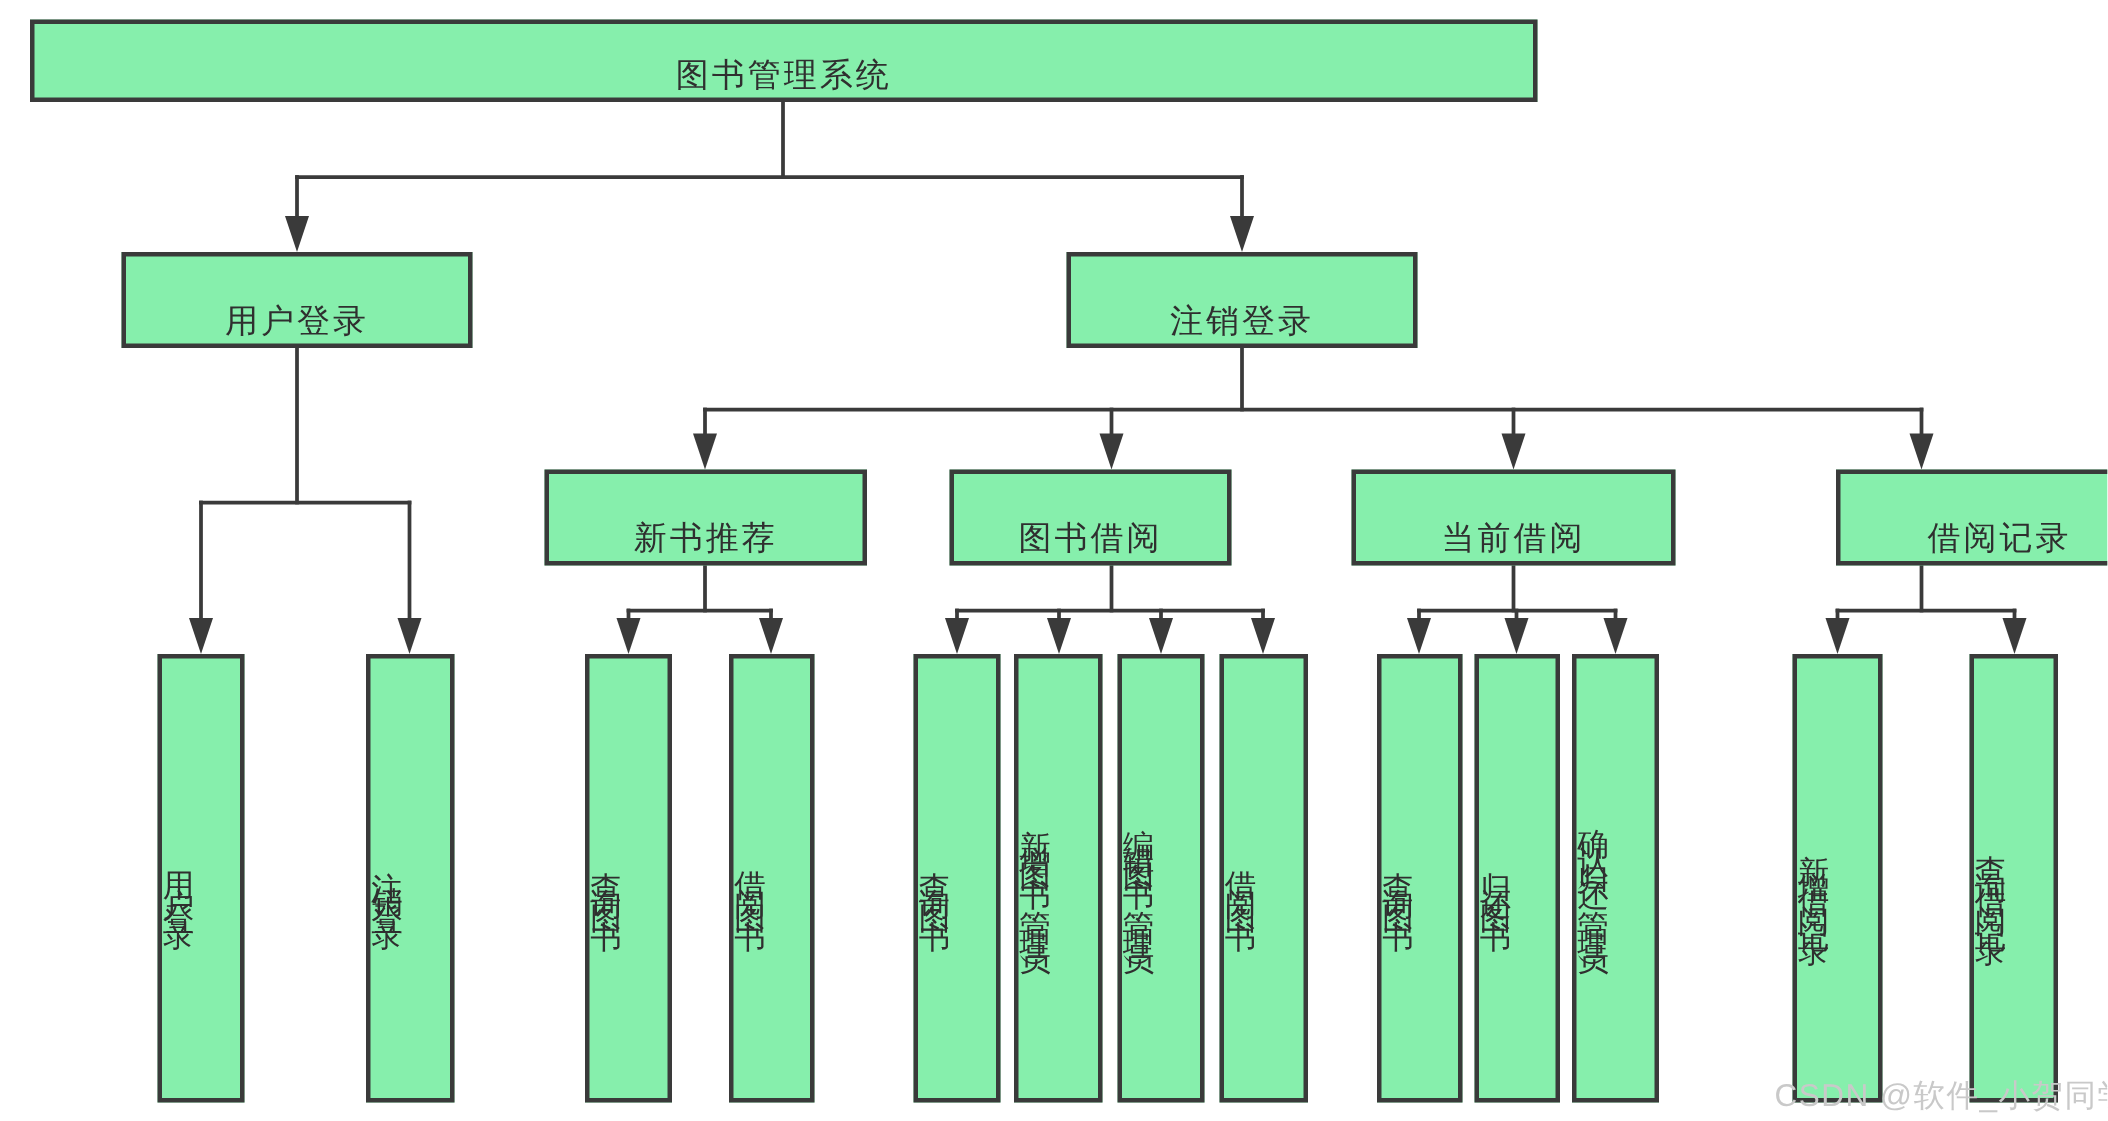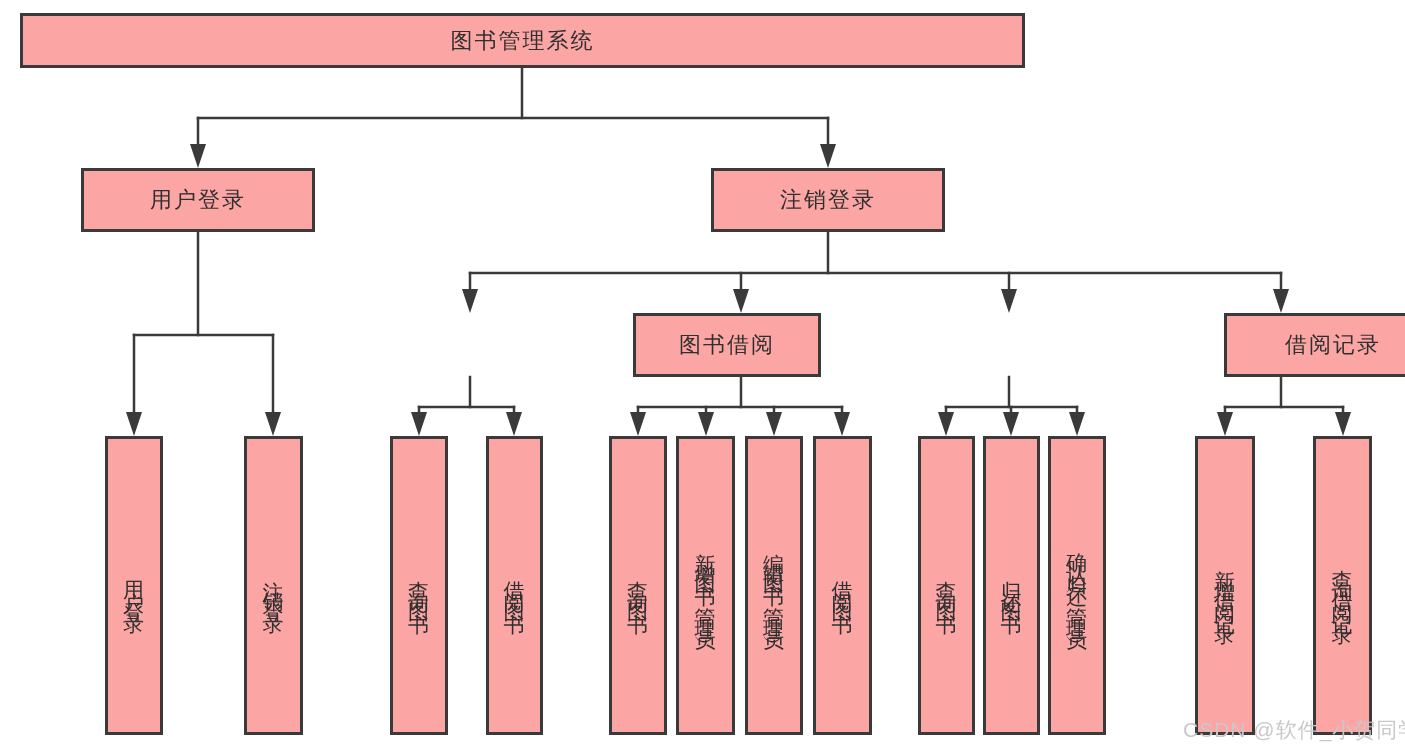--- a/index.html
+++ b/index.html
@@ -5,22 +5,22 @@
   html,body { margin:0; padding:0; background:#ffffff; }
   .canvas {
     position:relative; width:1405px; height:747px; background:#ffffff;
     font-family:"Liberation Sans","DejaVu Sans",sans-serif; overflow:hidden;
   }
   .connector-layer { position:absolute; left:0; top:0; width:1405px; height:747px; z-index:1; }
   .connector-layer path { stroke:#3a3a3a; stroke-width:2.5; fill:none; stroke-linecap:square; }
   .connector-layer polygon { fill:#3a3a3a; stroke:none; }
   .box {
     position:absolute; box-sizing:border-box; z-index:2;
-    border:3px solid #3a3a3a; background:#fca5a5;
-    display:flex; align-items:center; justify-content:center;
+    border:3px solid #3a3a3a; background:#86efac;
+    display:flex; align-items:flex-end; justify-content:center;
     color:#2f2f2f;
   }
   .h { font-size:22px; letter-spacing:2px; white-space:nowrap; }
   .v {
     writing-mode:vertical-rl; text-orientation:mixed;
     font-size:21px; letter-spacing:11px; line-height:1; white-space:nowrap;
   }
   .watermark {
     position:absolute; left:1183px; top:716px; z-index:3;
     font-size:21px; color:#c9c9c9; letter-spacing:1px; white-space:nowrap;
@@ -111,22 +111,28 @@
     <span>图书管理系统</span>
   </div>
 
   <div class="box h" style="left:81px;top:168px;width:234px;height:64px">
     <span>用户登录</span>
   </div>
   <div class="box h" style="left:711px;top:168px;width:234px;height:64px">
     <span>注销登录</span>
   </div>
 
+  <div class="box h" style="left:363px;top:313px;width:215px;height:64px">
+    <span>新书推荐</span>
+  </div>
   <div class="box h" style="left:633px;top:313px;width:188px;height:64px">
     <span>图书借阅</span>
+  </div>
+  <div class="box h" style="left:901px;top:313px;width:216px;height:64px">
+    <span>当前借阅</span>
   </div>
   <div class="box h" style="left:1224px;top:313px;width:218px;height:64px">
     <span>借阅记录</span>
   </div>
 
   <div class="box v" style="left:105px;top:436px;width:58px;height:299px">
     <span>用户登录</span>
   </div>
   <div class="box v" style="left:244px;top:436px;width:59px;height:299px">
     <span>注销登录</span>

